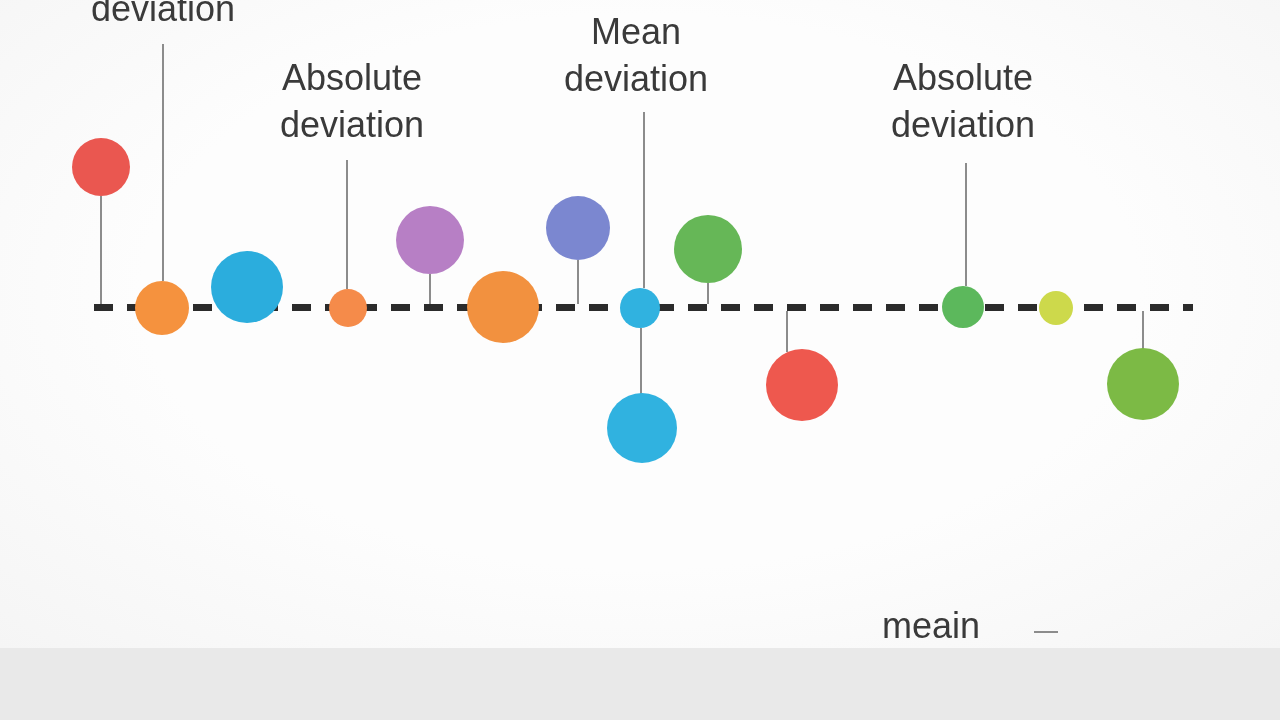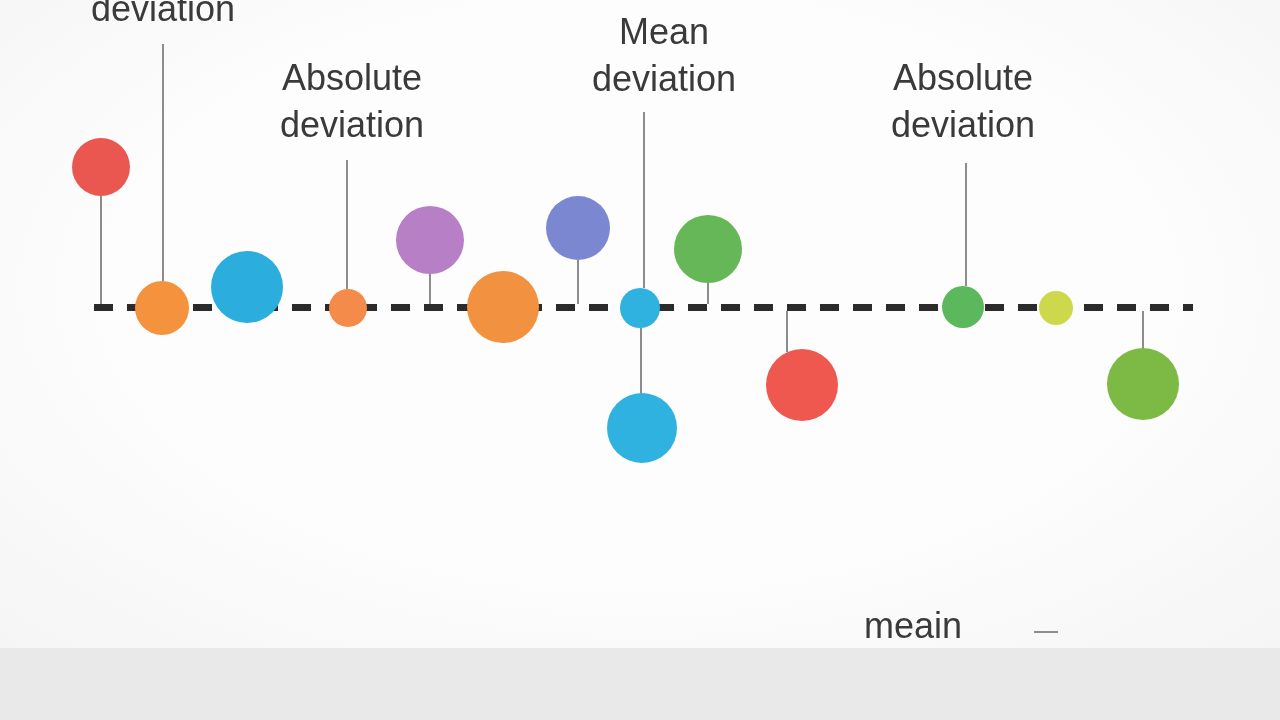--- a/index.html
+++ b/index.html
@@ -78,19 +78,19 @@
       <div class="dot" style="left: 674px; top: 215px; width: 68px; height: 68px; background: rgb(102, 183, 87);"></div>
       <div class="dot" style="left: 766px; top: 349px; width: 72px; height: 72px; background: rgb(238, 88, 78);"></div>
       <div class="dot" style="left: 942px; top: 286px; width: 42px; height: 42px; background: rgb(92, 184, 92);"></div>
       <div class="dot" style="left: 1039px; top: 291px; width: 34px; height: 34px; background: rgb(205, 217, 75);"></div>
       <div class="dot" style="left: 1107px; top: 348px; width: 72px; height: 72px; background: rgb(124, 186, 69);"></div>
     </div>
   <div id="labels-layer">
       <div class="label center" style="color: rgb(58, 58, 58); top: -15px; left: 163px;">deviation</div>
       <div class="label center" style="color: rgb(58, 58, 58); top: 54px; left: 352px;">Absolute
 deviation</div>
-      <div class="label center" style="color: rgb(58, 58, 58); top: 8px; left: 636px; margin-left: 28px;">Mean
+      <div class="label center" style="color: rgb(58, 58, 58); top: 8px; left: 636px;">Mean
 deviation</div>
       <div class="label center" style="color: rgb(58, 58, 58); top: 54px; left: 963px;">Absolute
 deviation</div>
-      <div class="label" style="color: rgb(58, 58, 58); top: 602px; left: 864px;">meain</div>
+      <div class="label" style="color: rgb(58, 58, 58); top: 602px; left: 882px;">meain</div>
     </div>
 </div>
 
 </body></html>

